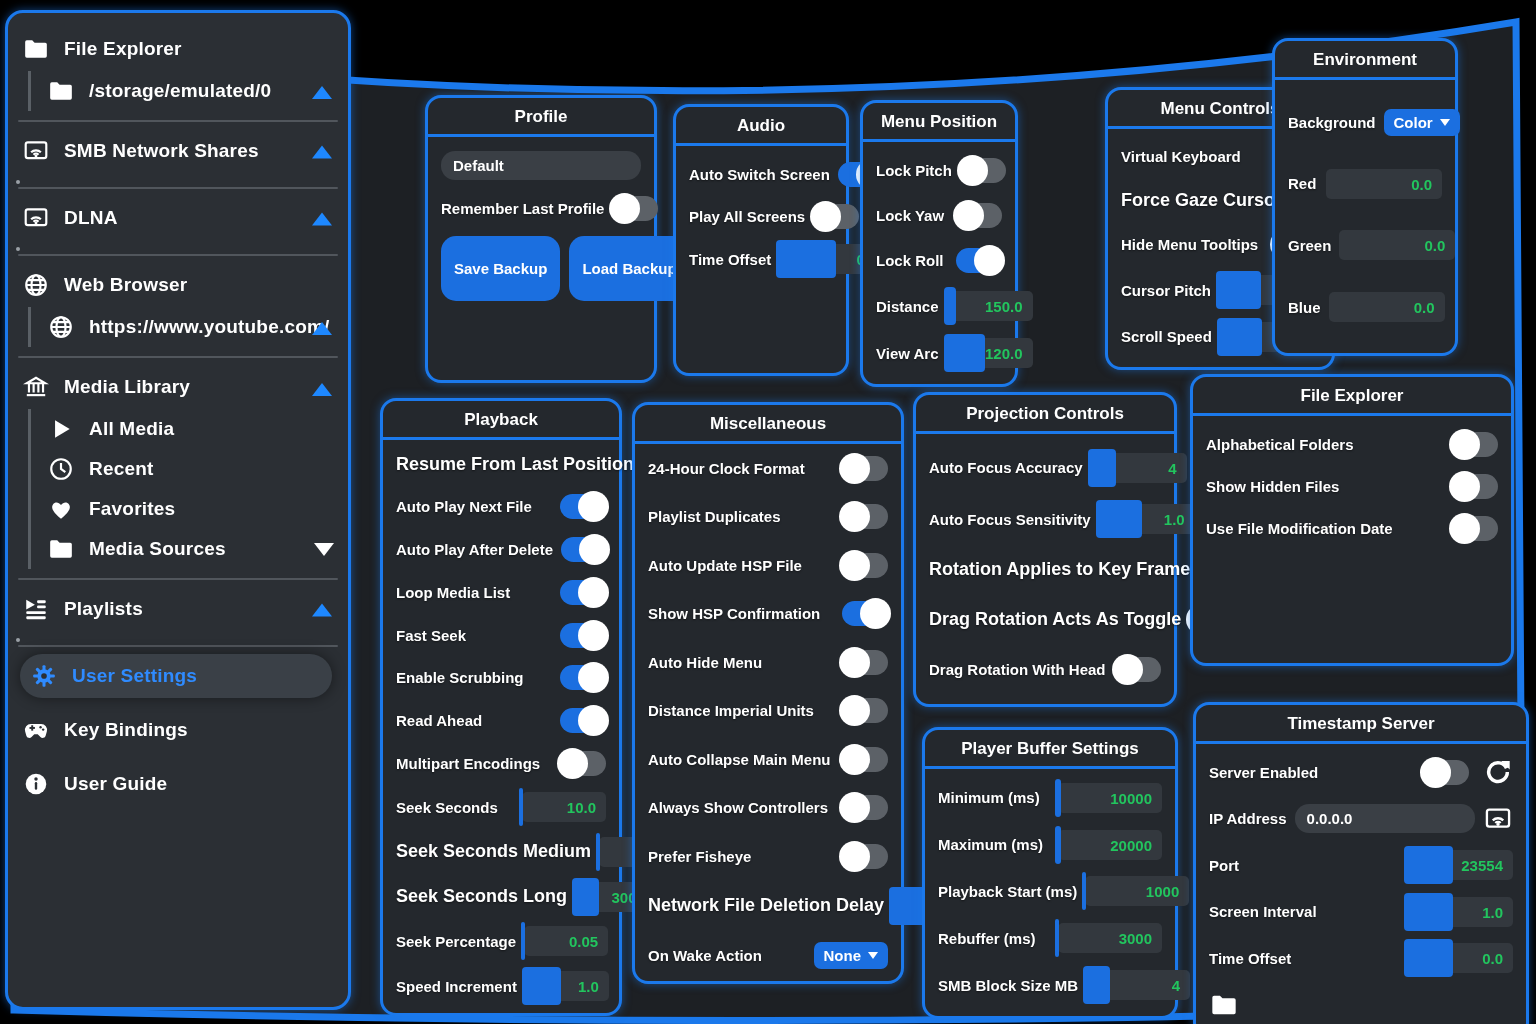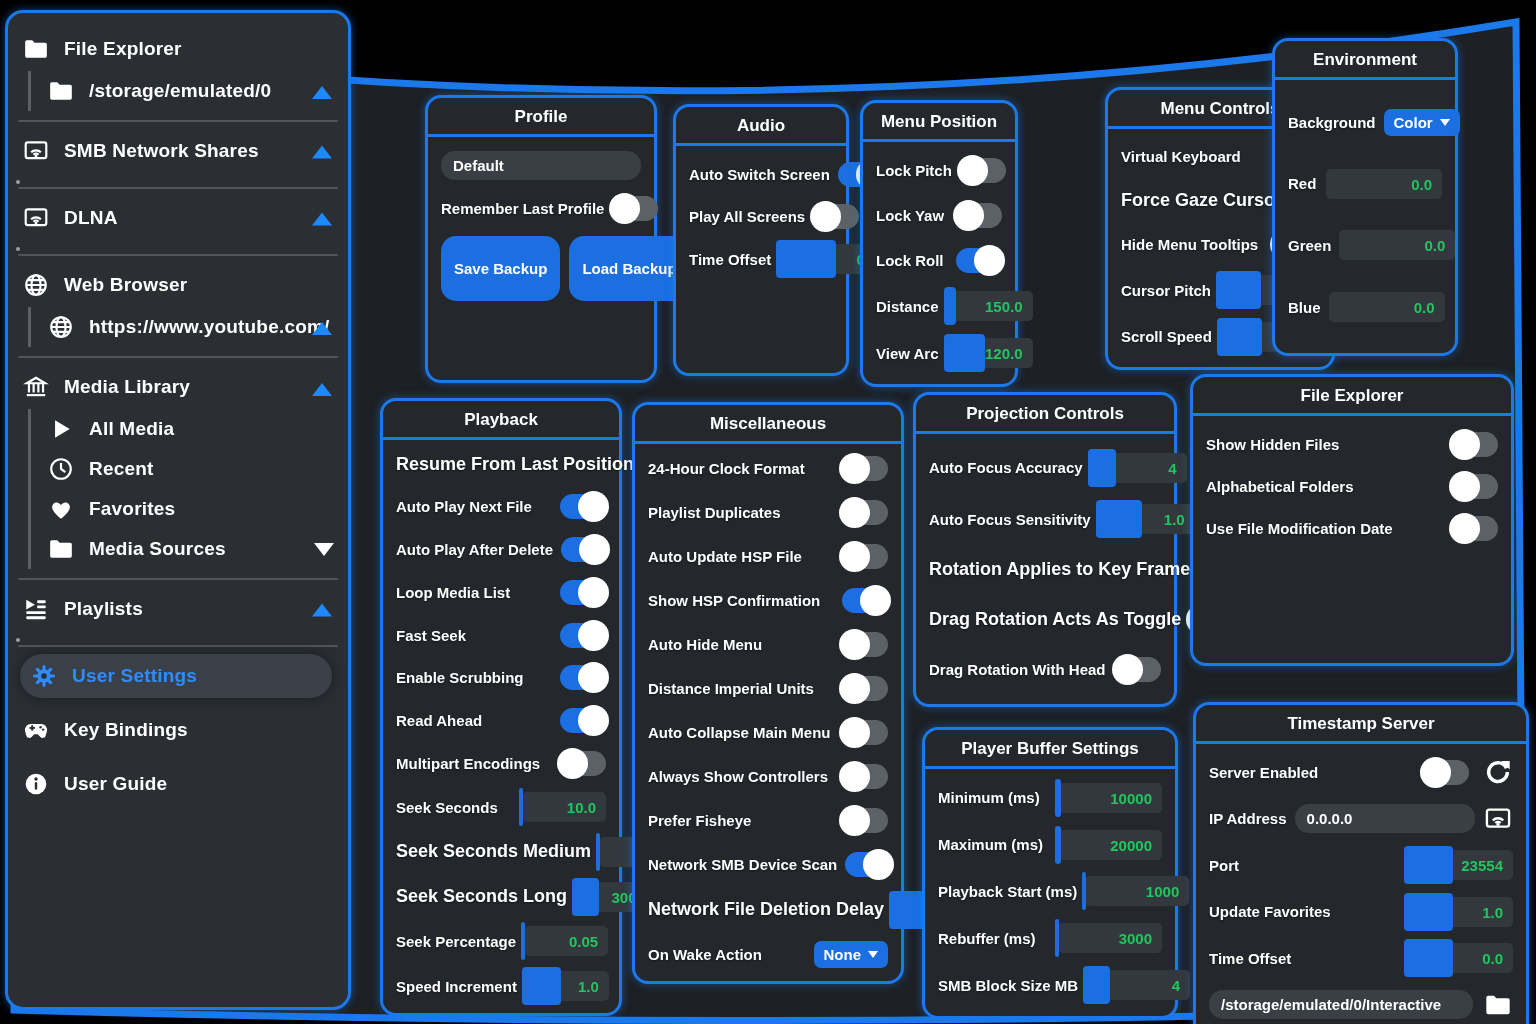--- a/index.html
+++ b/index.html
@@ -556,26 +556,20 @@
               <div class="knob"></div>
             </div>
           </div>
           <div class="srow">
             <span class="lbl">Prefer Fisheye</span>
             <div class="toggle">
               <div class="knob"></div>
             </div>
           </div>
           <div class="srow">
-            <span class="lbl">Network SMB Device Scan</span>
-            <div class="toggle on">
-              <div class="knob"></div>
-            </div>
-          </div>
-          <div class="srow">
             <span class="lbl small">Network File Deletion Delay</span>
             <div class="vfield" style="width: 82px;">
               <div class="vfill" style="width: 52%;"></div>
               <span class="vtext">15.0</span>
             </div>
           </div>
           <div class="srow">
             <span class="lbl">On Wake Action</span>
             <div class="dropdown">
               <span>None</span>
@@ -658,27 +652,27 @@
               <div class="vfill" style="width: 26%;"></div>
               <span class="vtext">4</span>
             </div>
           </div>
         </div>
       </div>
       <div class="panel" style="left: 1190px; top: 374px; width: 324px; height: 292px;">
         <div class="panel-header">File Explorer</div>
         <div class="panel-body packed">
           <div class="srow">
+            <span class="lbl">Alphabetical Folders</span>
+            <div class="toggle">
+              <div class="knob"></div>
+            </div>
+          </div>
+          <div class="srow">
             <span class="lbl">Show Hidden Files</span>
-            <div class="toggle">
-              <div class="knob"></div>
-            </div>
-          </div>
-          <div class="srow">
-            <span class="lbl">Alphabetical Folders</span>
             <div class="toggle">
               <div class="knob"></div>
             </div>
           </div>
           <div class="srow">
             <span class="lbl">Use File Modification Date</span>
             <div class="toggle">
               <div class="knob"></div>
             </div>
           </div>
@@ -715,35 +709,34 @@
             </span>
           </div>
           <div class="srow">
             <span class="lbl">Port</span>
             <div class="vfield" style="width: 106px;">
               <div class="vfill" style="width: 46%;"></div>
               <span class="vtext">23554</span>
             </div>
           </div>
           <div class="srow">
-            <span class="lbl">Update Favorites</span>
+            <span class="lbl">Screen Interval</span>
             <div class="vfield" style="width: 106px;">
               <div class="vfill" style="width: 46%;"></div>
               <span class="vtext">1.0</span>
             </div>
           </div>
           <div class="srow">
             <span class="lbl">Time Offset</span>
             <div class="vfield" style="width: 106px;">
               <div class="vfill" style="width: 46%;"></div>
               <span class="vtext">0.0</span>
             </div>
           </div>
           <div class="srow pathrow">
-            <div class="tfield">/storage/emulated/0/Interactive</div>
             <span class="action-icon">
               <svg viewBox="0 0 24 24" fill="currentColor">
                 <path d="M2 5.5A1.5 1.5 0 0 1 3.5 4h5l2.2 2.2H20.5A1.5 1.5 0 0 1 22 7.7V18.5a1.5 1.5 0 0 1-1.5 1.5h-17A1.5 1.5 0 0 1 2 18.5Z"></path>
               </svg>
             </span>
           </div>
         </div>
       </div>
     </div>
 </div>

